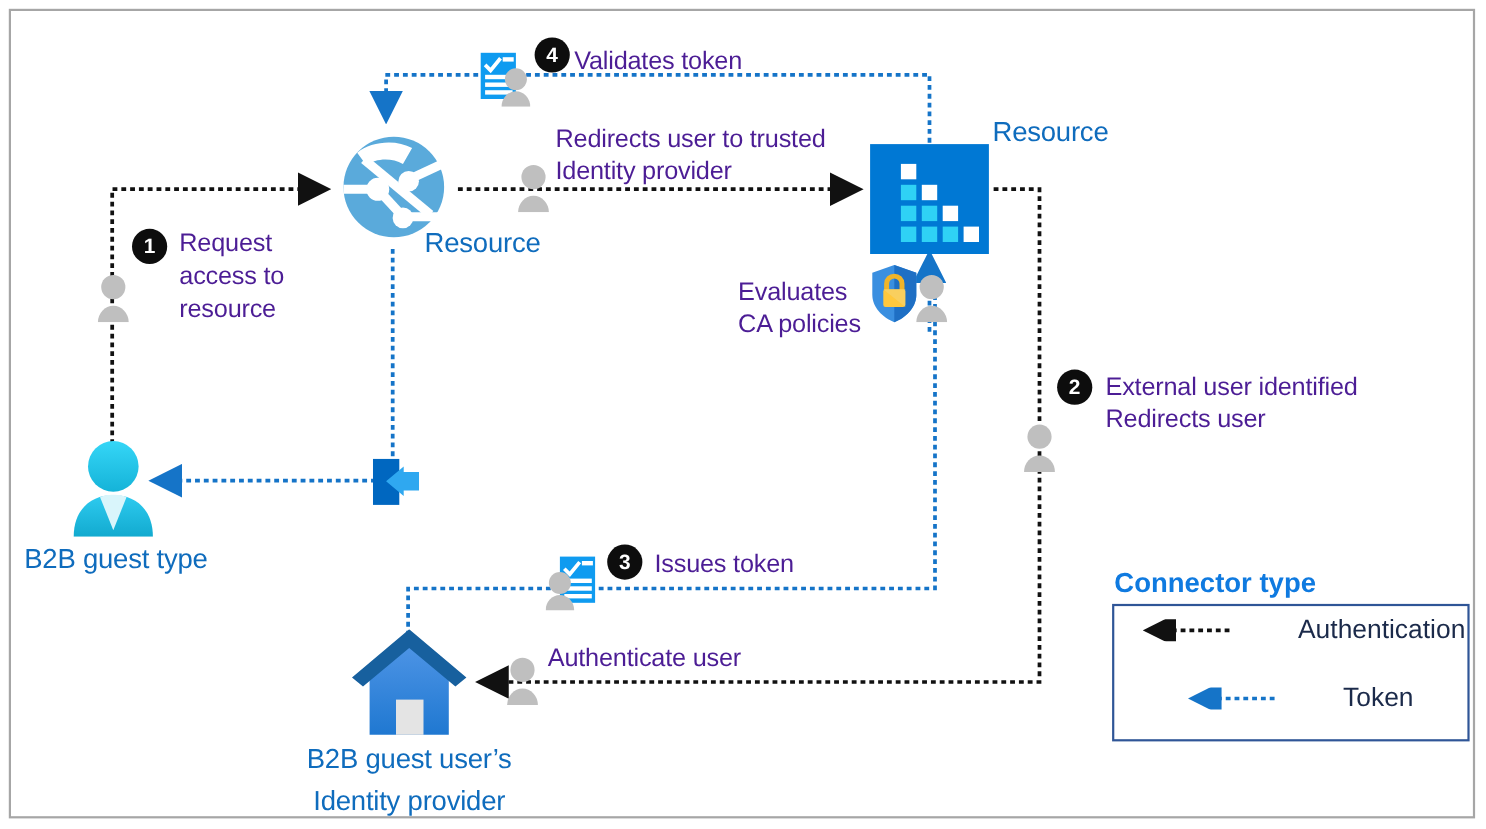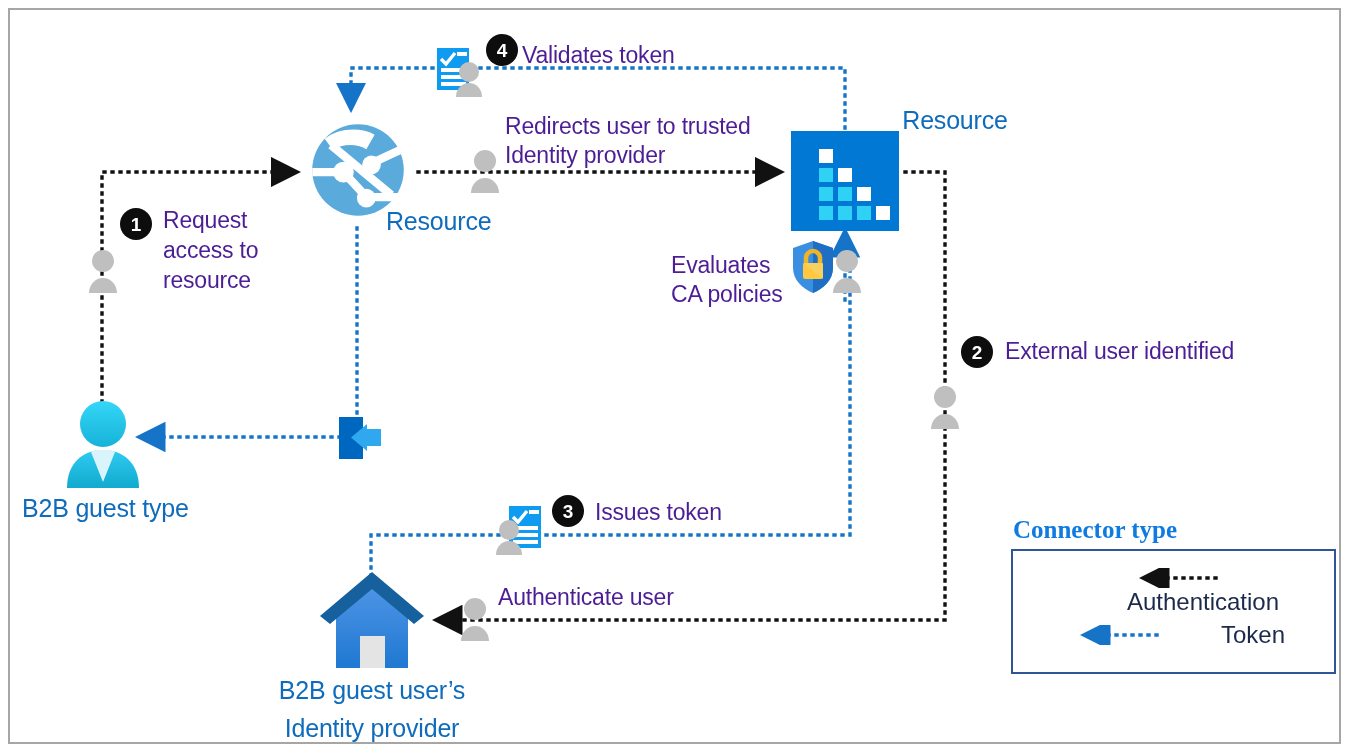--- a/index.html
+++ b/index.html
@@ -40,21 +40,21 @@
   .icon{position:absolute;}
   .legendbox{
     position:absolute;
     border:2px solid #2f5597;
     background:#ffffff;
     box-sizing:border-box;
   }
   .legend-title{
     position:absolute;
     color:#0f7ae0;
-    font-family:Liberation Serif, serif;
+    font-family:Liberation Sans, sans-serif;
     font-size:25px;font-weight:bold;
     white-space:pre;
   }
   .legend-row{position:absolute;display:flex;align-items:center;}
   .legend-text{
     color:#1b2a4a;font-size:24px;
     font-family:"Liberation Sans",sans-serif;white-space:pre;
   }
 </style>
 </head>
@@ -264,37 +264,38 @@
   <div class="lbl" style="left:163px;top:236px;">access to</div>
   <div class="lbl" style="left:163px;top:266px;">resource</div>
 
   <div class="lbl blue" style="left:386px;top:207px;font-size:25px;">Resource</div>
 
   <div class="lbl" style="left:671px;top:251px;">Evaluates</div>
   <div class="lbl" style="left:671px;top:280px;">CA policies</div>
 
   <div class="badge" style="left:961px;top:336px;">2</div>
   <div class="lbl" style="left:1005px;top:337px;">External user identified</div>
+  <div class="lbl" style="left:1005px;top:366px;">Redirects user</div>
 
 
   <div class="lbl blue" style="left:22px;top:494px;font-size:25px;">B2B guest type</div>
 
   <div class="badge" style="left:552px;top:495px;">3</div>
   <div class="lbl" style="left:595px;top:498px;">Issues token</div>
 
   <div class="lbl" style="left:498px;top:583px;">Authenticate user</div>
 
   <div class="lbl blue ctr" style="left:242px;top:676px;width:260px;font-size:25px;">B2B guest user’s</div>
   <div class="lbl blue ctr" style="left:242px;top:714px;width:260px;font-size:25px;">Identity provider</div>
 
   <div class="legend-title" style="left:1013px;top:516px;">Connector type</div>
 
   <div class="legendbox" style="left:1011px;top:549px;width:325px;height:125px;"></div>
 
-  <div class="legend-row" style="left:1026px;top:568px;width:300px;height:34px;flex-direction:column;">
+  <div class="legend-row" style="left:1026px;top:556px;width:300px;height:34px;">
     <svg width="100" height="20" xmlns="http://www.w3.org/2000/svg" style="flex:0 0 auto;">
       <defs>
         <marker id="lgA" markerWidth="9" markerHeight="9" refX="7.5" refY="4.5" orient="auto">
           <path d="M0,0 L9,4.5 L0,9 z" fill="#111111"></path>
         </marker>
       </defs>
       <path d="M90,10 L18,10" fill="none" stroke="#111111" stroke-width="3.4" stroke-dasharray="1 7" stroke-linecap="square" marker-end="url(#lgA)"></path>
     </svg>
     <span class="legend-text" style="margin-left:54px;">Authentication</span>
   </div>

